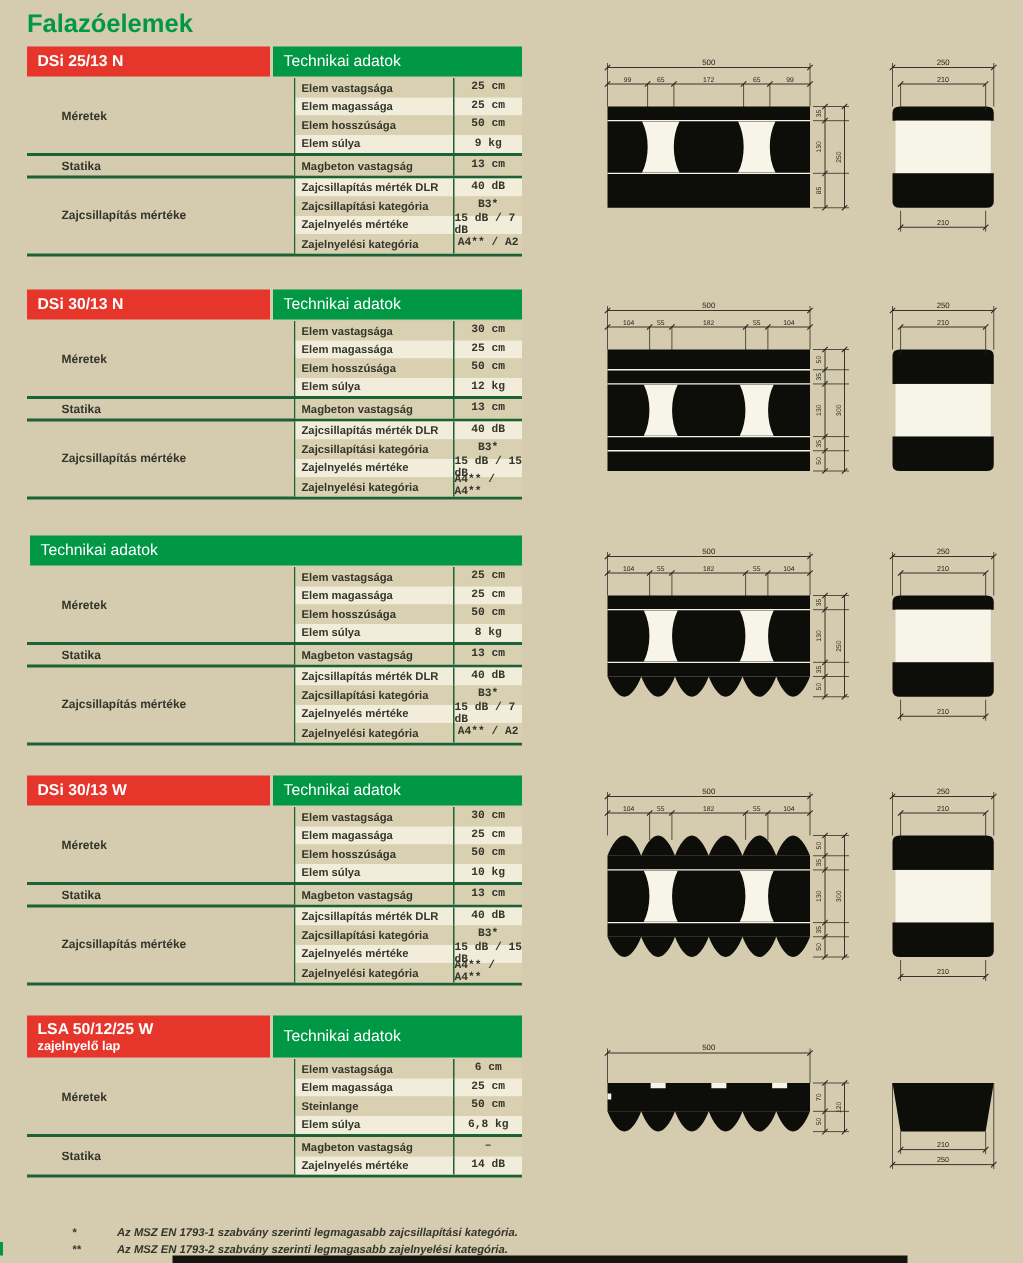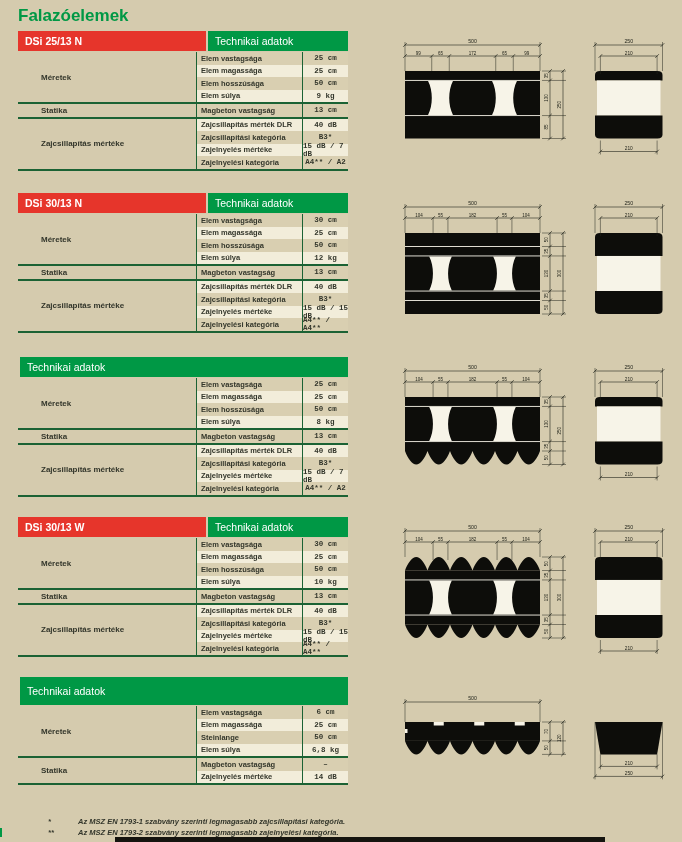--- a/index.html
+++ b/index.html
@@ -4,21 +4,21 @@
 <style>
   html,body{margin:0;padding:0}
   body{width:682px;height:842px;position:relative;overflow:hidden;
        background:var(--bg,#d5cbae);font-family:"Liberation Sans",sans-serif;}
   .title{position:absolute;left:18px;top:6px;font-size:17px;font-weight:bold;color:var(--green);}
   #blocks{position:absolute;left:0;top:0;width:682px;height:842px;}
   .block{position:absolute;left:0;width:682px;}
   .tbl{margin-left:18px;width:330px;}
   .hdr{display:flex;height:20px;}
   .hdr.tall{height:28px;}
-  .hdr-red{width:188px;background:var(--red);color:#fff;font-weight:bold;
+  .hdr-red{width:162px;background:var(--red);color:#fff;font-weight:bold;
            display:flex;flex-direction:column;justify-content:center;padding-left:7px;box-sizing:border-box;}
   .hdr-red .name{font-size:10.5px;line-height:11px;}
   .hdr-red .sub{font-size:8.5px;line-height:10px;}
   .hdr-red .sub:empty{display:none;}
   .hdr-green{flex:1;margin-left:2px;background:var(--green);color:#fff;font-weight:normal;font-size:10.5px;
              display:flex;align-items:center;padding-left:7px;box-sizing:border-box;}
   .tbody{margin-top:1px;}
   .group{display:flex;border-bottom:2px solid var(--dgreen);}
   .gcell{width:162px;box-sizing:border-box;padding-left:7px;display:flex;align-items:center;
          font-weight:bold;font-size:8px;color:var(--text);margin-left:16px;}
@@ -566,20 +566,24 @@
           <line x1="203.6" y1="131.8" x2="207.20000000000002" y2="128.2" stroke="#23251c" stroke-width="0.7"></line>
           <line x1="260.3" y1="131.8" x2="263.90000000000003" y2="128.2" stroke="#23251c" stroke-width="0.7"></line>
           <text x="233.75" y="128.5" font-size="4.8" fill="#23251c" text-anchor="middle">210</text>
           <line x1="205.4" y1="119" x2="205.4" y2="133" stroke="#23251c" stroke-width="0.5"></line>
           <line x1="262.1" y1="119" x2="262.1" y2="133" stroke="#23251c" stroke-width="0.5"></line>
         </svg></div>
     </div>
     <div class="block" style="top: 677px;">
       <div class="tbl">
         <div class="hdr tall">
+          <div class="hdr-red">
+            <span class="name">LSA 50/12/25 W</span>
+            <span class="sub">zajelnyelő lap</span>
+          </div>
           <div class="hdr-green">Technikai adatok</div>
         </div>
         <div class="tbody">
           <div class="group">
             <div class="gcell">Méretek</div>
             <div class="rows">
               <div class="row a0">
                 <div class="rlabel">Elem vastagsága</div>
                 <div class="rvalue">6 cm</div>
               </div>

